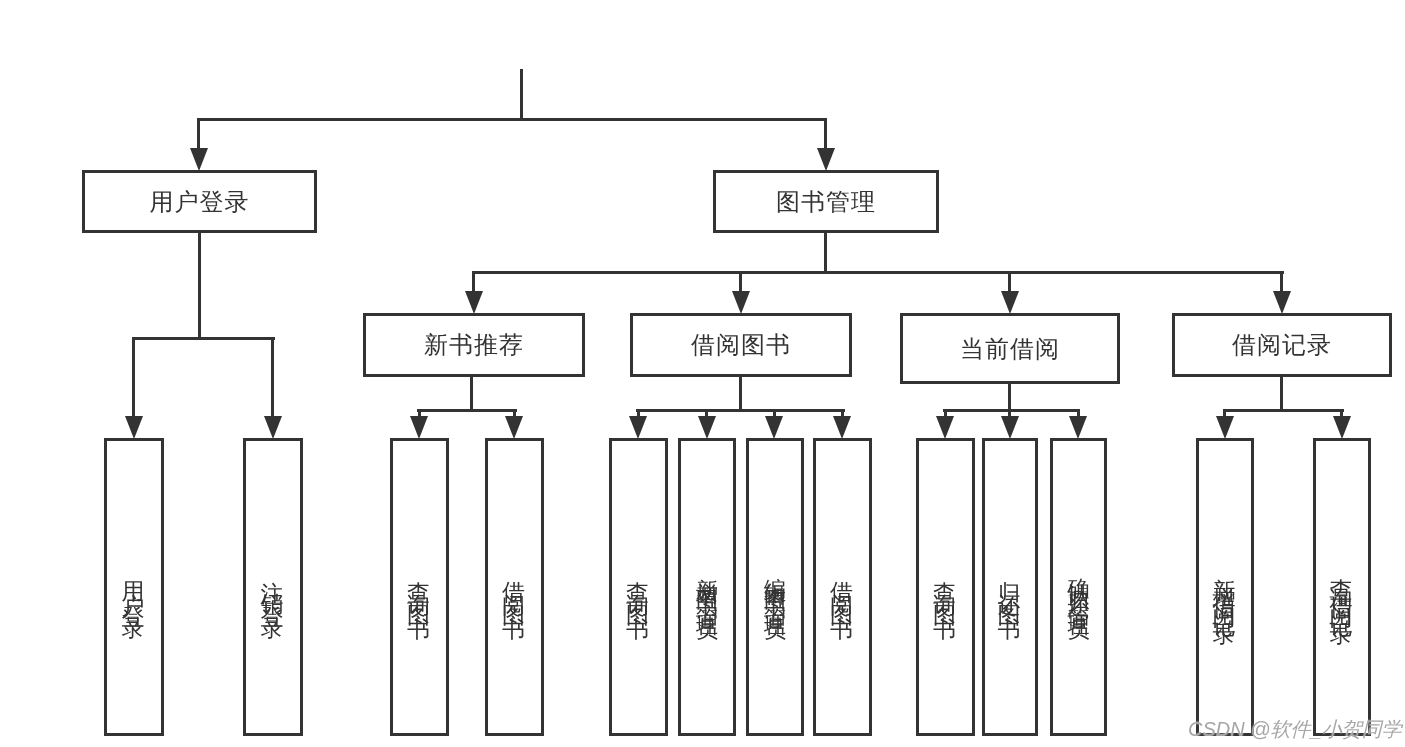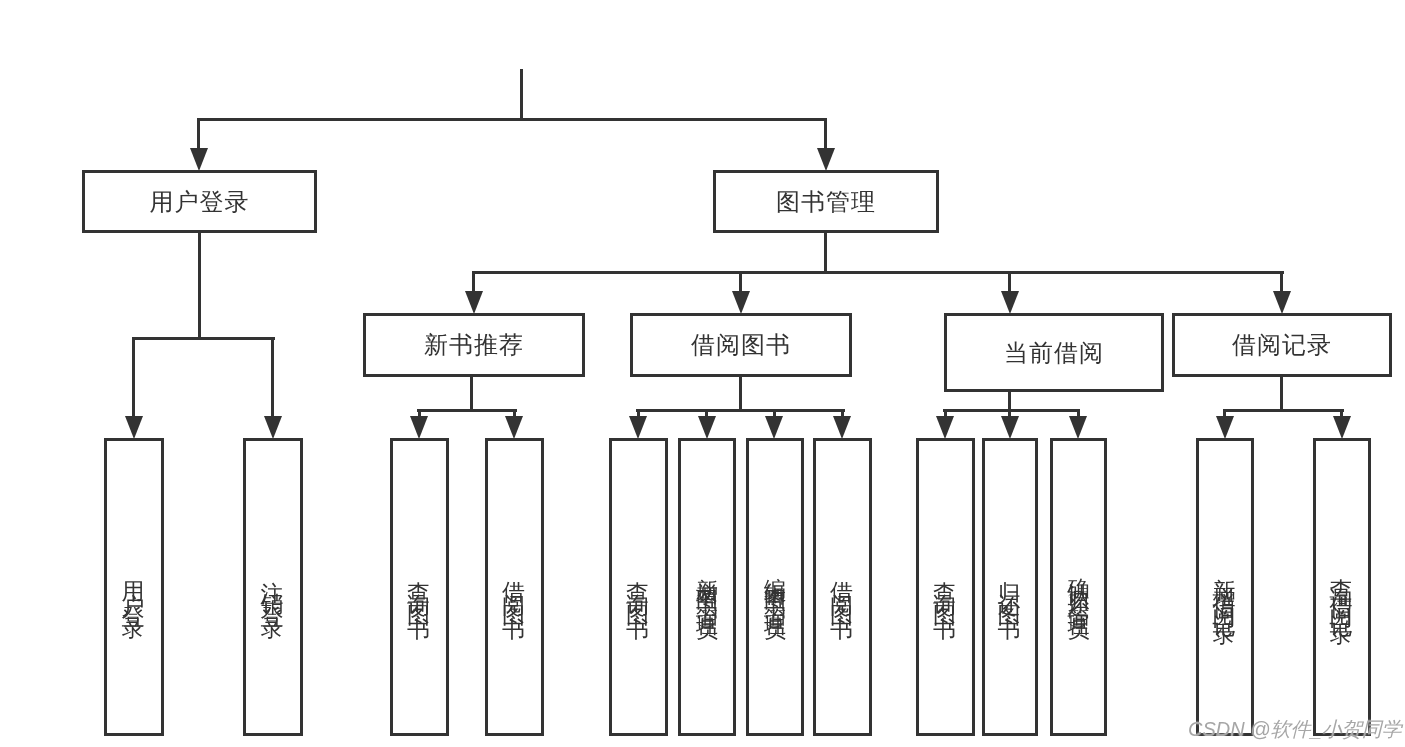--- a/index.html
+++ b/index.html
@@ -49,21 +49,21 @@
     white-space:nowrap;
     z-index:3;
     font-style:italic;
   }
   
   #b-root    {left:21px;  top:13px;  width:1002px;height:56px;}
   #b-user    {left:82px;  top:170px; width:235px; height:63px;}
   #b-mgmt    {left:713px; top:170px; width:226px; height:63px;font-family:Liberation Serif, serif;}
   #b-rec     {left:363px; top:313px; width:222px; height:64px;}
   #b-bb      {left:630px; top:313px; width:222px; height:64px;}
-  #b-cb      {left:944px; top:313px; width:220px; height:79px;}
+  #b-cb      {left:900px; top:313px; width:220px; height:71px;}
   #b-br      {left:1172px;top:313px; width:220px; height:64px;}
   #b-l-user  {left:104px; top:438px; width:60px;  height:298px;}
   #b-l-logout{left:243px; top:438px; width:60px;  height:298px;}
   #b-rec-q   {left:390px; top:438px; width:59px;  height:298px;}
   #b-rec-b   {left:485px; top:438px; width:59px;  height:298px;}
   #b-bb-q    {left:609px; top:438px; width:59px;  height:298px;}
   #b-bb-add  {left:678px; top:438px; width:58px;  height:298px;}
   #b-bb-edit {left:746px; top:438px; width:58px;  height:298px;}
   #b-bb-b    {left:813px; top:438px; width:59px;  height:298px;}
   #b-cb-q    {left:916px; top:438px; width:59px;  height:298px;}

